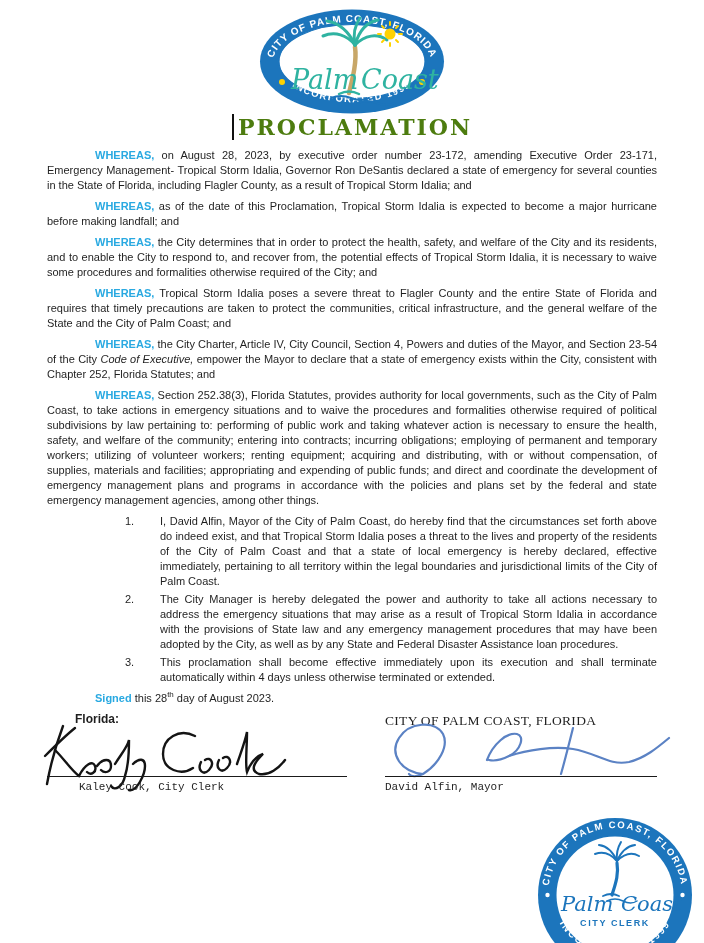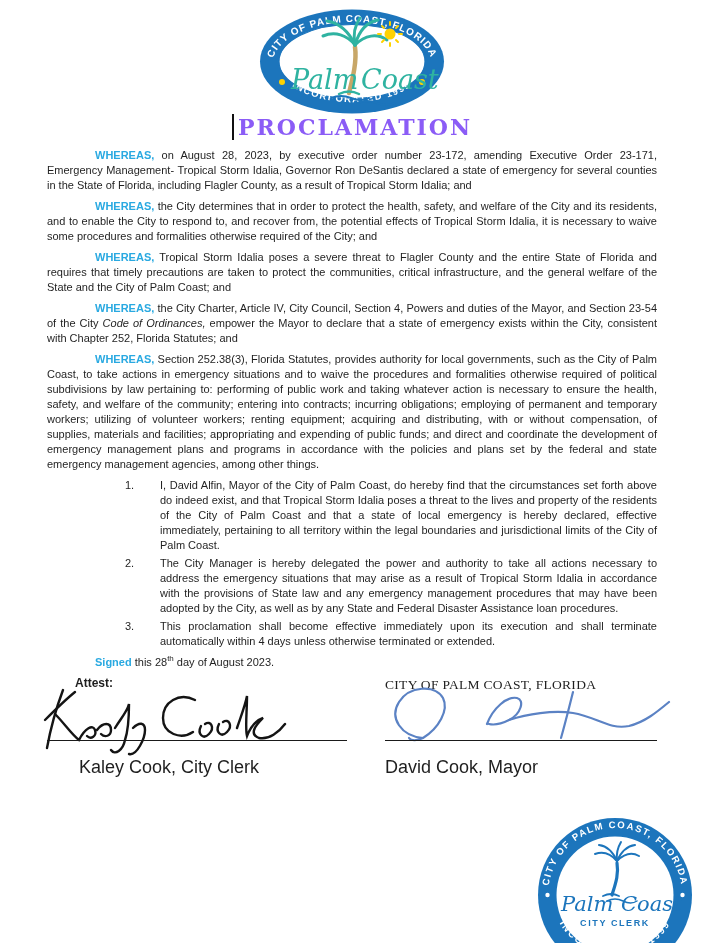--- a/index.html
+++ b/index.html
@@ -11,21 +11,21 @@
   }
   
   .logo-wrap{position:absolute;top:9px;left:0;width:704px;text-align:center;}
   .title-row{
     position:absolute;top:114px;left:0;width:704px;
     display:flex;justify-content:center;align-items:center;
   }
   .caret{width:2px;height:26px;background:#111;margin-right:4px;}
   .doc-title{
     font-family:"DejaVu Serif",serif;font-weight:bold;
-    font-size:22px;letter-spacing:2px;color:#8b5cf6;
+    font-size:22px;letter-spacing:2px;color:#4d7c0f;
   }
   
   .content{
     position:absolute;top:148px;left:47px;width:610px;
     font-size:11px;line-height:15px;text-align:justify;
   }
   .para{margin:0 0 6px 0;text-indent:48px;}
   .lead{color:#29a9e1;font-weight:bold;}
   .it{font-style:italic;}
   .num-list{margin:2px 0 6px 0;}
@@ -37,21 +37,21 @@
   .sig-block{position:relative;margin-top:6px;height:100px;text-indent:0;text-align:left;}
   .attest{position:absolute;left:28px;top:0;font-weight:bold;font-size:12px;}
   .org-heading{
     position:absolute;left:338px;top:1px;
     font-family:"Liberation Serif",serif;font-size:13.5px;letter-spacing:.3px;
   }
   .sig-left{position:absolute;left:-12px;top:2px;}
   .sig-right{position:absolute;left:330px;top:4px;}
   .sig-line-left{position:absolute;left:0;top:64px;width:300px;border-bottom:1.6px solid #1a1a1a;}
   .sig-line-right{position:absolute;left:338px;top:64px;width:272px;border-bottom:1.6px solid #1a1a1a;}
-  .sig-caption{position:absolute;top:84px;font-family:Liberation Sans, sans-serif;font-size:18px;}
+  .sig-caption{position:absolute;top:68px;font-family:Liberation Mono, monospace;font-size:11px;}
   .cap-left{left:32px;}
   .cap-right{left:338px;}
   
   .footer-seal{position:absolute;left:537px;top:817px;}
   .seal-arc{fill:#ffffff;font-family:"Liberation Sans",sans-serif;font-weight:bold;}
   .script{font-family:"DejaVu Serif",serif;font-style:italic;}
 </style>
 </head>
 <body>
 
@@ -104,26 +104,27 @@
 <div class="title-row">
   <div class="caret"></div>
   <div class="doc-title">PROCLAMATION</div>
 </div>
 
 <div class="content">
 
   <p class="para"><span class="lead">WHEREAS,</span><span> on August 28, 2023, by executive order number 23-172, amending Executive Order 23-171, Emergency Management- Tropical Storm Idalia, Governor Ron DeSantis declared a state of emergency for several counties in the State of Florida, including Flagler County, as a result of Tropical Storm Idalia; and</span></p>
 
 
+  <p class="para"><span class="lead">WHEREAS,</span><span> as of the date of this Proclamation, Tropical Storm Idalia is expected to become a major hurricane before making landfall; and</span></p>
 
   <p class="para"><span class="lead">WHEREAS,</span><span> the City determines that in order to protect the health, safety, and welfare of the City and its residents, and to enable the City to respond to, and recover from, the potential effects of Tropical Storm Idalia, it is necessary to waive some procedures and formalities otherwise required of the City; and</span></p>
 
   <p class="para"><span class="lead">WHEREAS,</span><span> Tropical Storm Idalia poses a severe threat to Flagler County and the entire State of Florida and requires that timely precautions are taken to protect the communities, critical infrastructure, and the general welfare of the State and the City of Palm Coast; and</span></p>
 
-  <p class="para"><span class="lead">WHEREAS,</span><span> the City Charter, Article IV, City Council, Section 4, Powers and duties of the Mayor, and Section 23-54 of the City </span><span class="it">Code of Ordinances,</span><span> empower the Mayor to declare that a state of emergency exists within the City, consistent with Chapter 252, Florida Statutes; and</span></p>
+  <p class="para"><span class="lead">WHEREAS,</span><span> the City Charter, Article IV, City Council, Section 4, Powers and duties of the Mayor, and Section 23-54 of the City </span><span class="it">Code of Executive,</span><span> empower the Mayor to declare that a state of emergency exists within the City, consistent with Chapter 252, Florida Statutes; and</span></p>
 
   <p class="para"><span class="lead">WHEREAS,</span><span> Section 252.38(3), Florida Statutes, provides authority for local governments, such as the City of Palm Coast, to take actions in emergency situations and to waive the procedures and formalities otherwise required of political subdivisions by law pertaining to: performing of public work and taking whatever action is necessary to ensure the health, safety, and welfare of the community; entering into contracts; incurring obligations; employing of permanent and temporary workers; utilizing of volunteer workers; renting equipment;  acquiring and distributing, with or without compensation, of supplies, materials and facilities;  appropriating and expending of public funds; and direct and coordinate the development of emergency management plans and programs in accordance with the policies and plans set by the federal and state emergency management agencies, among other things.</span></p>
 
 
   <div class="num-list">
     <div class="list-item">
       <span class="list-num">1.</span>
       <span>I, David Alfin, Mayor of the City of Palm Coast, do hereby find that the circumstances set forth above do indeed exist, and that Tropical Storm Idalia poses a threat to the lives and property of the residents of the City of Palm Coast and that a state of local emergency is hereby declared, effective immediately, pertaining to all territory within the legal boundaries and jurisdictional limits of the City of Palm Coast.</span>
     </div>
     <div class="list-item">
@@ -132,21 +133,21 @@
     </div>
     <div class="list-item">
       <span class="list-num">3.</span>
       <span>This proclamation shall become effective immediately upon its execution and shall terminate automatically within 4 days unless otherwise terminated or extended.</span>
     </div>
   </div>
 
   <p class="para signed-line"><span class="lead">Signed</span><span> this 28</span><sup>th</sup><span> day of August 2023.</span></p>
 
   <div class="sig-block">
-    <div class="attest">Attest:</div>
+    <div class="attest">Florida:</div>
     <div class="org-heading">CITY OF PALM COAST, FLORIDA</div>
 
     <svg class="sig-left" width="255" height="82" viewBox="0 0 255 82">
       <g fill="none" stroke="#141414" stroke-width="2.4" stroke-linecap="round">
         <path d="M28,12 C22,28 16,48 12,70"></path>
         <path d="M10,42 C20,32 30,22 40,14"></path>
         <path d="M20,36 C30,46 36,56 44,62 C50,50 58,46 60,52 C62,58 56,62 52,58"></path>
         <path d="M62,52 C68,44 76,44 76,52 C76,58 70,60 66,56"></path>
         <path d="M80,50 C86,40 92,34 94,26 C94,42 92,56 90,62 C88,72 80,78 76,72"></path>
         <path d="M98,50 C104,44 110,44 110,52 C110,60 102,78 94,76"></path>
@@ -162,21 +163,21 @@
         <path d="M46,58 C24,56 12,38 22,22 C32,6 58,4 66,18 C72,30 62,48 46,58 C40,61 34,61 32,58"></path>
         <path d="M110,44 C116,28 130,16 140,18 C148,20 144,34 132,40 C124,44 116,45 112,44"></path>
         <path d="M132,40 C150,34 176,30 196,33 C220,37 232,50 252,46 C268,42 280,32 292,22"></path>
         <path d="M196,12 C192,28 188,44 184,58"></path>
       </g>
     </svg>
 
     <div class="sig-line-left"></div>
     <div class="sig-line-right"></div>
     <div class="sig-caption cap-left">Kaley Cook, City Clerk</div>
-    <div class="sig-caption cap-right">David Cook, Mayor</div>
+    <div class="sig-caption cap-right">David Alfin, Mayor</div>
   </div>
 </div>
 
 <div class="footer-seal">
   <svg width="156" height="156" viewBox="0 0 156 156">
     <defs>
       <path id="fsTop" d="M11,78 A67,67 0 0 1 145,78"></path>
       <path id="fsBot" d="M16,90 A64,64 0 0 0 140,90"></path>
     </defs>
     <circle cx="78" cy="78" r="77" fill="#1c75bc"></circle>

